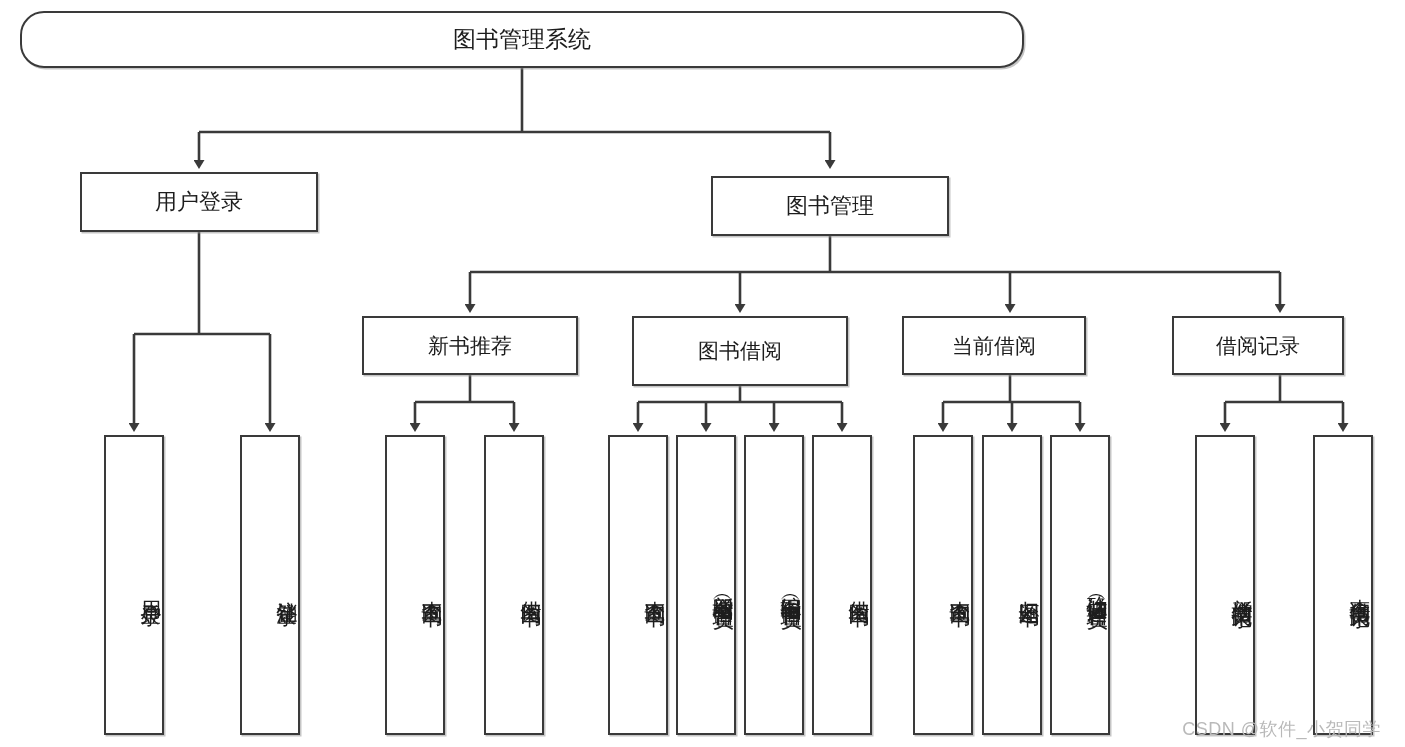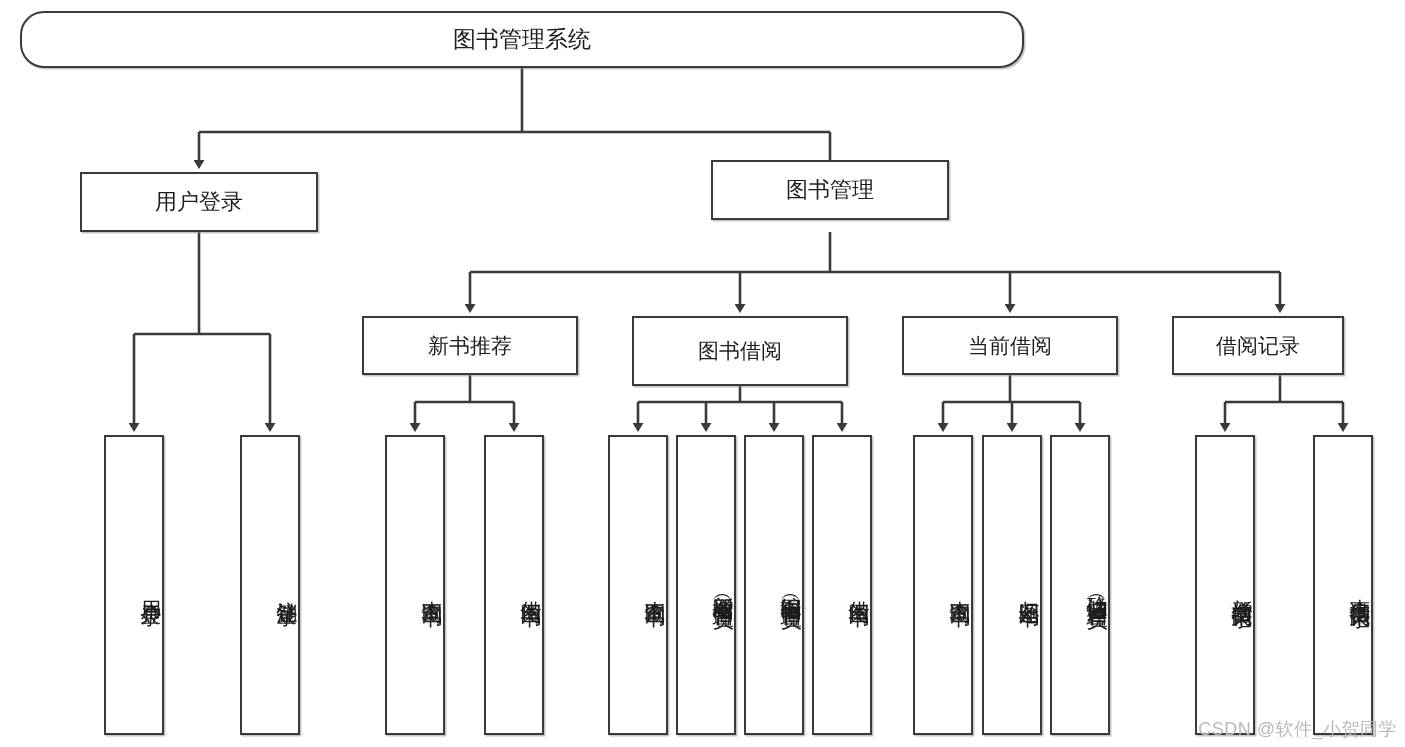--- a/index.html
+++ b/index.html
@@ -56,21 +56,21 @@
   .node .lbl {
     display: block;
     white-space: nowrap;
   }
   .node.leaf .lbl {
     writing-mode: vertical-rl;
     text-orientation: upright;
   }
   .watermark {
     position: absolute;
-    right: 8px;
+    right: 24px;
     bottom: 6px;
     font-size: 18px;
     color: #b9b9b9;
     letter-spacing: 0.5px;
     white-space: nowrap;
     padding-left: 27px;
   }
 </style>
 </head>
 <body>
@@ -120,30 +120,30 @@
       </g>
   </svg>
 
   <div id="nodes-layer">
       <div class="node root" style="left: 20px; top: 11px; width: 1004px; height: 57px; border-radius: 24px;">
         <span class="lbl">图书管理系统</span>
       </div>
       <div class="node lvl2" style="left: 80px; top: 172px; width: 238px; height: 60px;">
         <span class="lbl">用户登录</span>
       </div>
-      <div class="node lvl2" style="left: 711px; top: 160px; width: 238px; height: 60px;">
+      <div class="node lvl2" style="left: 711px; top: 176px; width: 238px; height: 60px;">
         <span class="lbl">图书管理</span>
       </div>
       <div class="node lvl3" style="left: 362px; top: 316px; width: 216px; height: 59px;">
         <span class="lbl">新书推荐</span>
       </div>
       <div class="node lvl3" style="left: 632px; top: 316px; width: 216px; height: 70px;">
         <span class="lbl">图书借阅</span>
       </div>
-      <div class="node lvl3" style="left: 902px; top: 316px; width: 216px; height: 59px; align-items: center;">
+      <div class="node lvl3" style="left: 902px; top: 316px; width: 184px; height: 59px; align-items: center;">
         <span class="lbl">当前借阅</span>
       </div>
       <div class="node lvl3" style="left: 1172px; top: 316px; width: 172px; height: 59px;">
         <span class="lbl">借阅记录</span>
       </div>
       <div class="node leaf" style="left: 104px; top: 435px; width: 60px; height: 300px;">
         <span class="lbl">用户登录</span>
       </div>
       <div class="node leaf" style="left: 240px; top: 435px; width: 60px; height: 300px;">
         <span class="lbl">注销登录</span>

